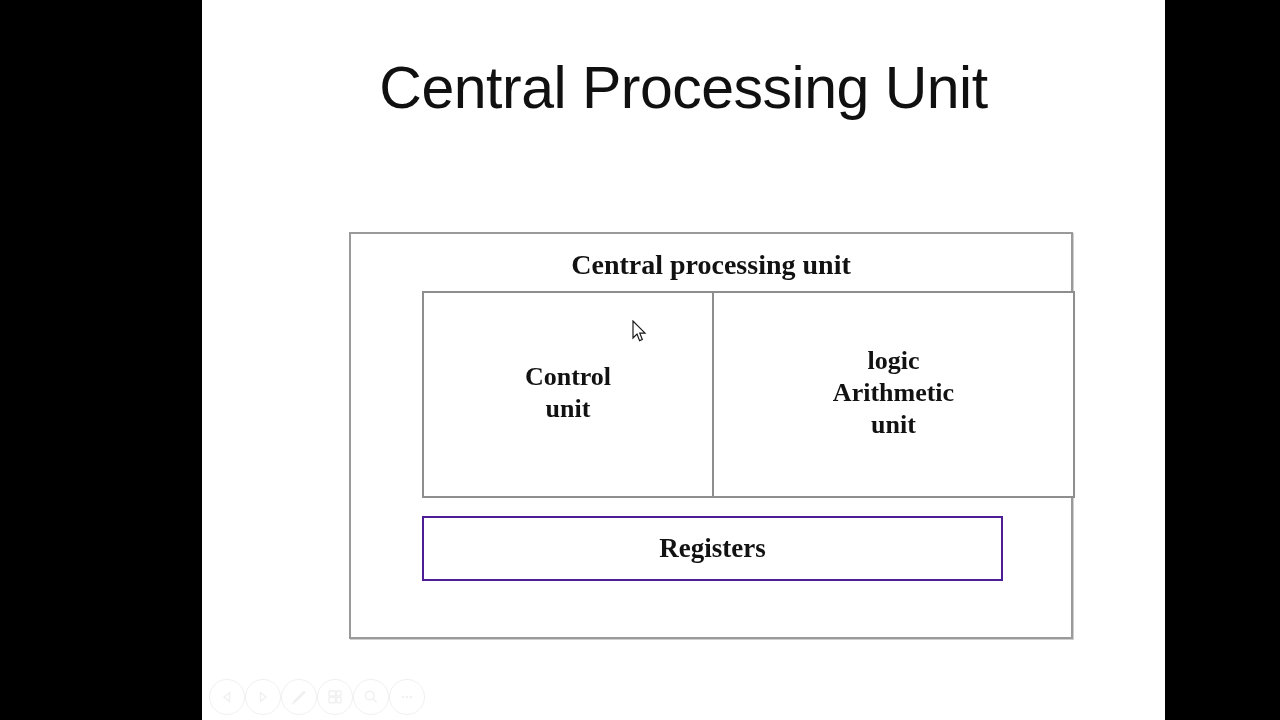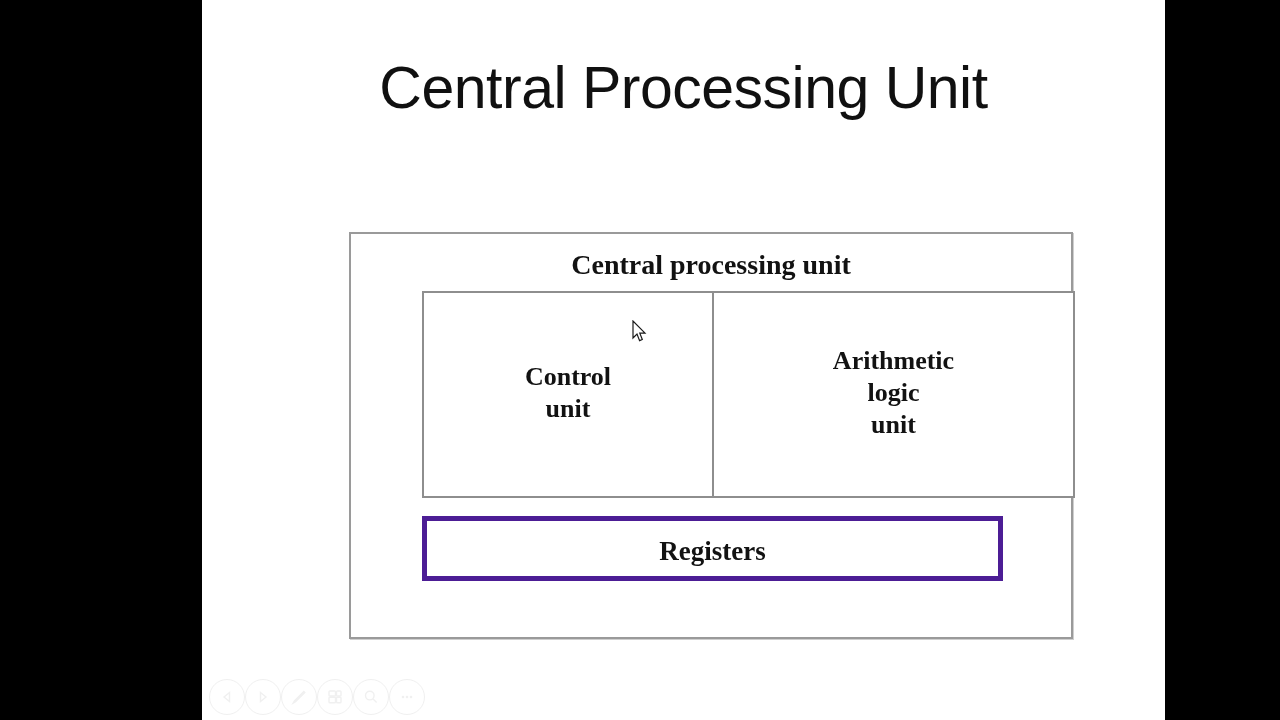--- a/index.html
+++ b/index.html
@@ -119,21 +119,21 @@
   #control-unit-text { top: 68px; }
   #alu-text { top: 52px; }
 
   
   #registers-box {
     position: absolute;
     left: 71px;
     top: 282px;        
     width: 581px;
     height: 65px;      
-    border: 5px solid #4c1d95;
+    border: 2px solid #4c1d95;
     box-sizing: border-box;
     background: #ffffff;
   }
 
   #registers-text {
     position: absolute;
     left: 0;
     top: 13px;
     width: 100%;
     text-align: center;
@@ -202,22 +202,22 @@
 
         <div id="control-unit-cell">
           <div id="control-unit-text" class="cell-text serif-label">
             <div>Control</div>
             <div>unit</div>
           </div>
         </div>
 
         <div id="alu-cell">
           <div id="alu-text" class="cell-text serif-label">
+            <div>logic</div>
             <div>Arithmetic</div>
-            <div>logic</div>
             <div>unit</div>
           </div>
         </div>
 
       </div>
 
       <div id="registers-box">
         <div id="registers-text" class="serif-label">Registers</div>
       </div>
 

